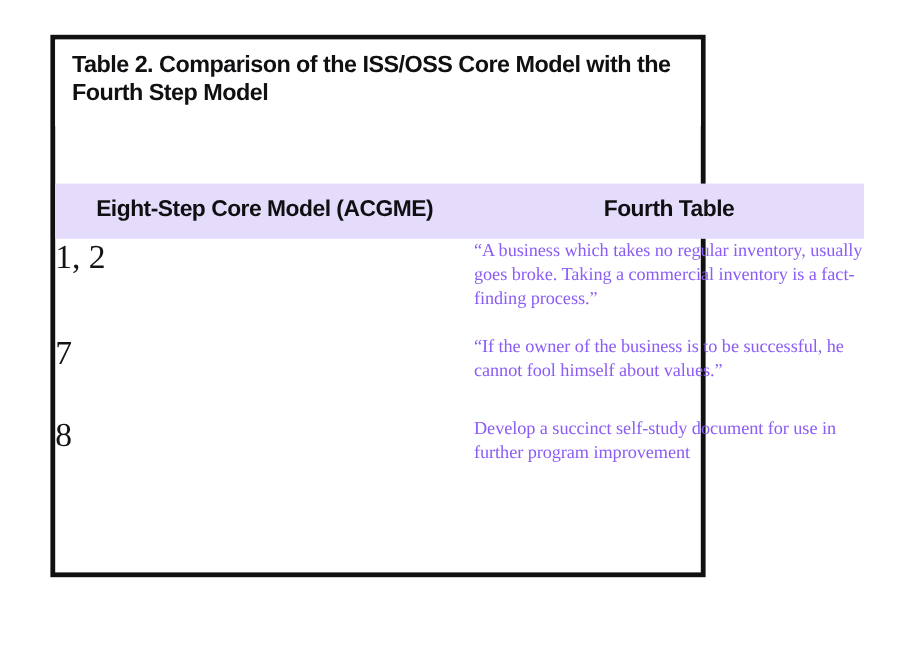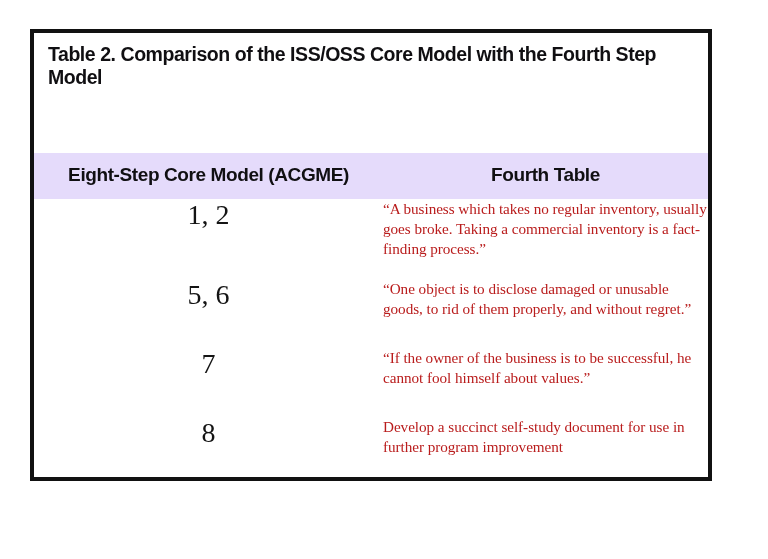--- a/index.html
+++ b/index.html
@@ -18,23 +18,23 @@
   .page {
     position: relative;
     width: 768px;
     height: 559px;
     background: #ffffff;
   }
 
   
   .table-frame {
     position: absolute;
-    left: 30px;
+    left: 42px;
     top: 29px;
-    width: 682px;
+    width: 546px;
     height: 452px;
     box-sizing: border-box;
     border: 4px solid #111111;
     background: #ffffff;
   }
 
   
   .table-title {
     box-sizing: border-box;
     padding: 10px 14px 6px 14px;
@@ -84,35 +84,35 @@
     font-family: "Liberation Sans", sans-serif;
     font-weight: bold;
     font-size: 19px;
     letter-spacing: -0.4px;
     color: #100f12;
     padding: 2px 6px 4px 6px;
   }
 
   
   .step-cell {
-    text-align: center;
+    text-align: left;
     vertical-align: middle;
     font-family: "Liberation Serif", serif;
     font-weight: normal;
     font-size: 28px;
     color: #141414;
     padding: 4px 6px;
   }
 
   
   .quote-cell {
     font-family: "Liberation Serif", serif;
     font-size: 15.2px;
     line-height: 1.30;
-    color: #b91c1c;
+    color: #8b5cf6;
     padding: 6px 4px 6px 9px;
     vertical-align: top;
     letter-spacing: -0.05px;
   }
 
   
   tr.r1 td { height: 80px; }
   tr.r2 td { height: 56px; }
   tr.r3 td { height: 69px; }
   tr.r4 td { height: 69px; }
@@ -141,24 +141,20 @@
       </thead>
 
       <tbody>
 
         <tr class="r1">
           <td class="step-cell cell-left row-sep-top">1, 2</td>
           <td class="quote-cell row-sep-top">“A business which takes no regular inventory, usually goes broke. Taking a commercial inventory is a fact-finding process.”</td>
         </tr>
 
 
-        <tr class="r3">
-          <td class="step-cell cell-left row-sep-top">5, 6</td>
-          <td class="quote-cell row-sep-top">“One object is to disclose damaged or unusable goods, to rid of them properly, and without regret.”</td>
-        </tr>
 
         <tr class="r4">
           <td class="step-cell cell-left row-sep-top">7</td>
           <td class="quote-cell row-sep-top">“If the owner of the business is to be successful, he cannot fool himself about values.”</td>
         </tr>
 
         <tr class="r5">
           <td class="step-cell cell-left row-sep-top">8</td>
           <td class="quote-cell row-sep-top">Develop a succinct self-study document for use in further program improvement</td>
         </tr>

